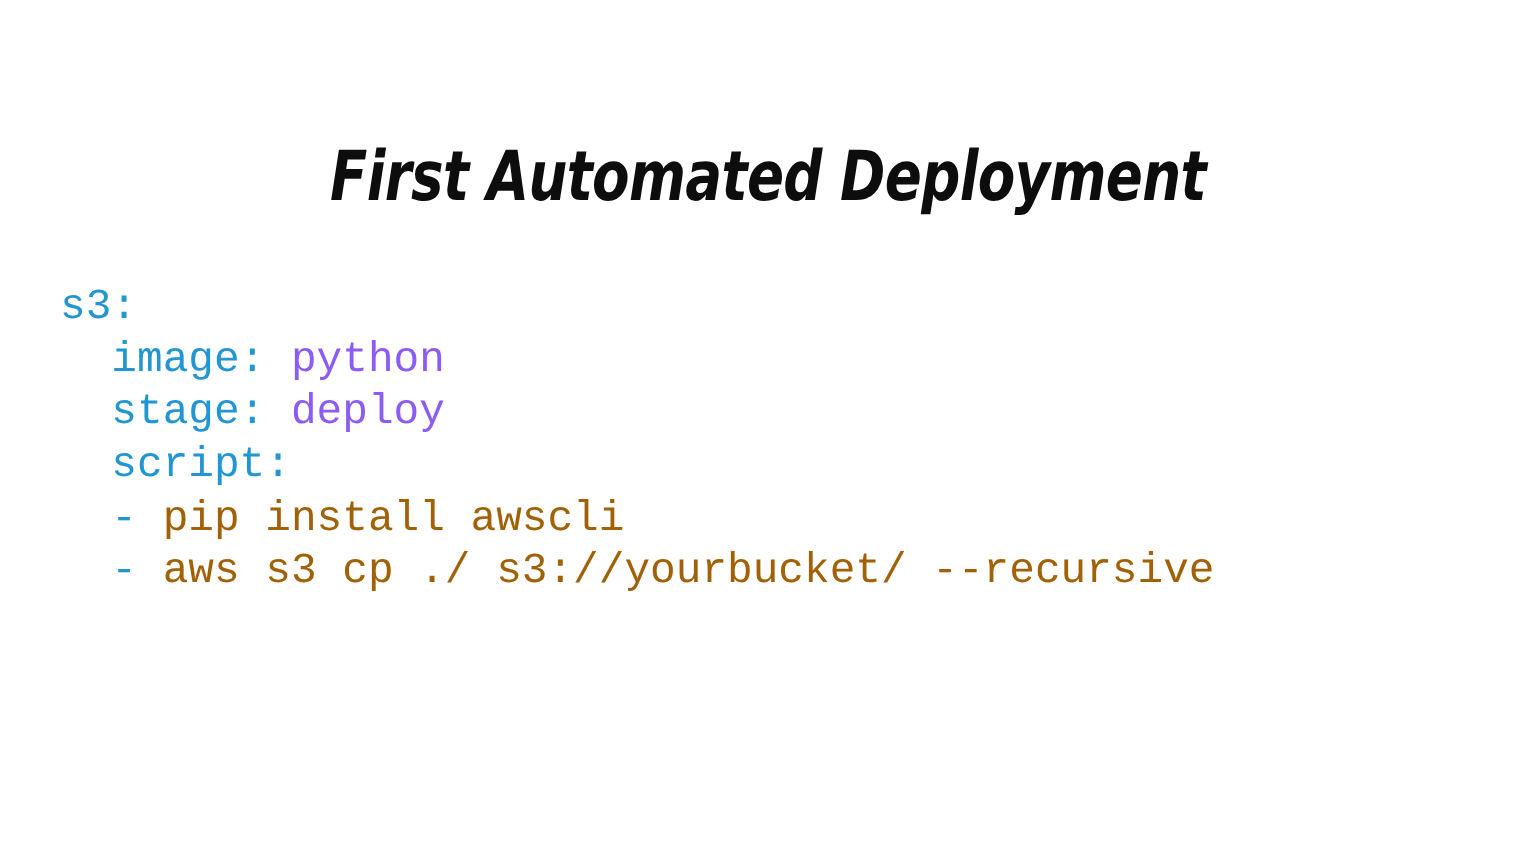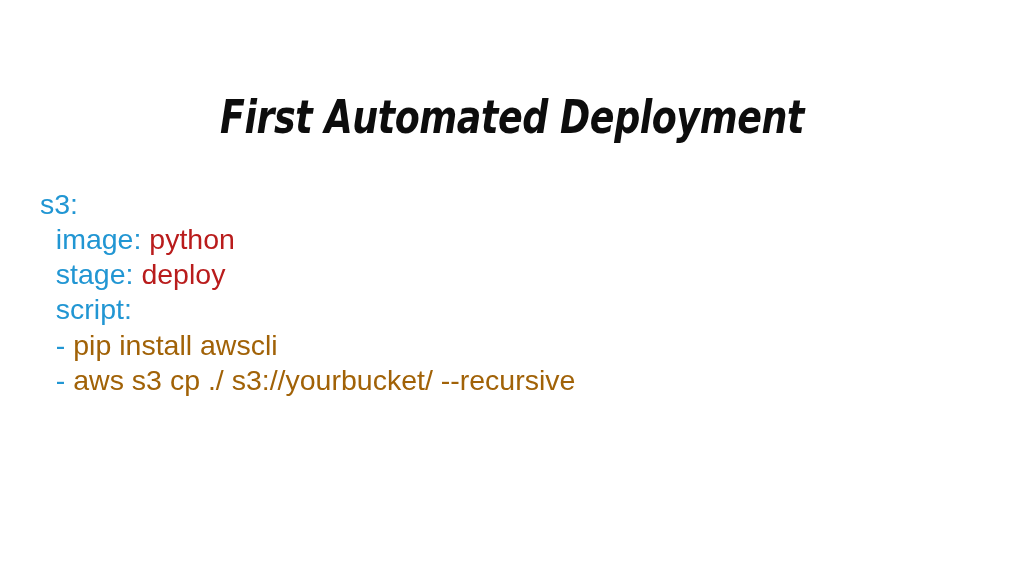--- a/index.html
+++ b/index.html
@@ -37,40 +37,40 @@
     color: #0d0d0d;
     transform: scaleX(0.88);
     transform-origin: 50% 50%;
     white-space: nowrap;
   }
   .code-block {
     position: absolute;
     top: 158px;
     left: 40px;
     width: 944px;
-    font-family: Liberation Sans, sans-serif;
+    font-family: Liberation Mono, monospace;
     font-size: 28.5px;
     line-height: 35.3px;
     color: #1a1a1a;
     white-space: pre;
     letter-spacing: 0px;
   }
   .code-line {
     display: block;
     height: 35.3px;
     white-space: pre;
   }
   .tok-key {
     color: #2196d3;
   }
   .tok-dash {
     color: #2196d3;
   }
   .tok-val {
-    color: #b91c1c;
+    color: #8b5cf6;
   }
   .tok-plain {
     color: #a16207;
   }
 </style>
 </head>
 <body>
 
 <div class="slide">
 

